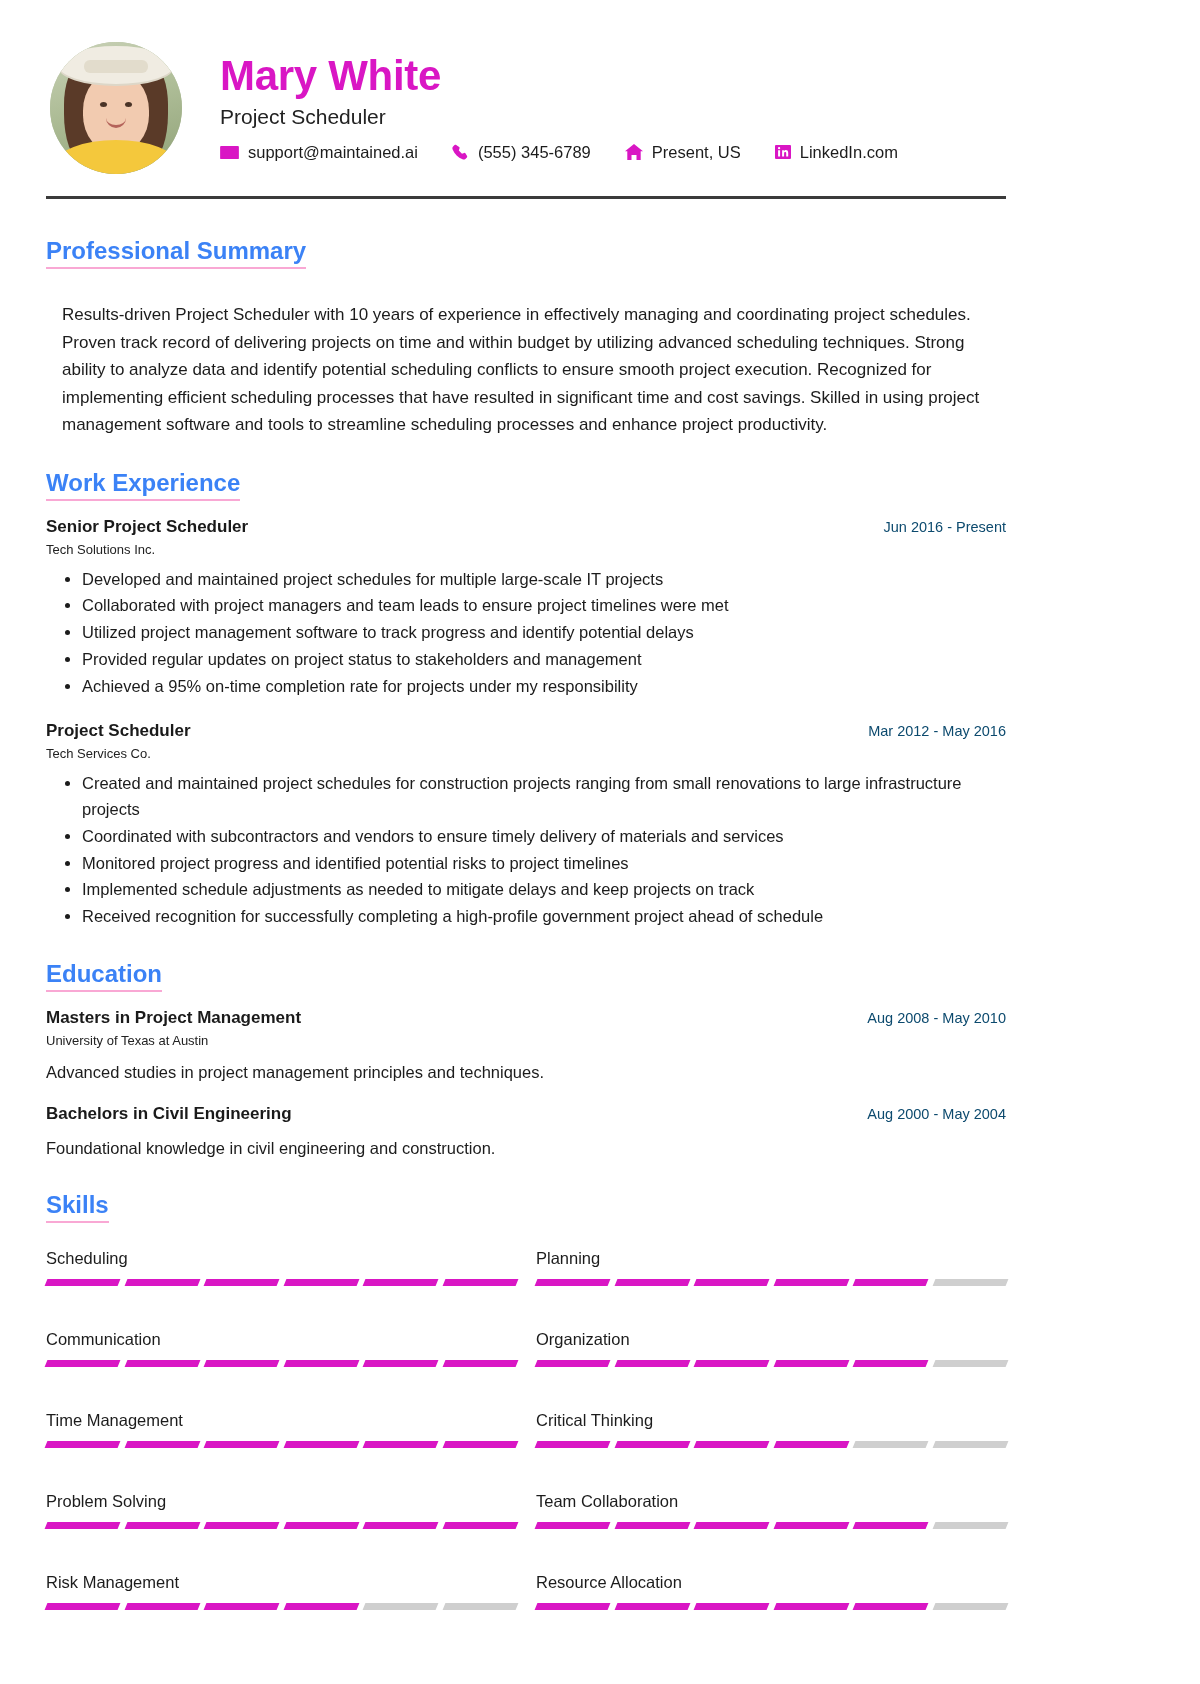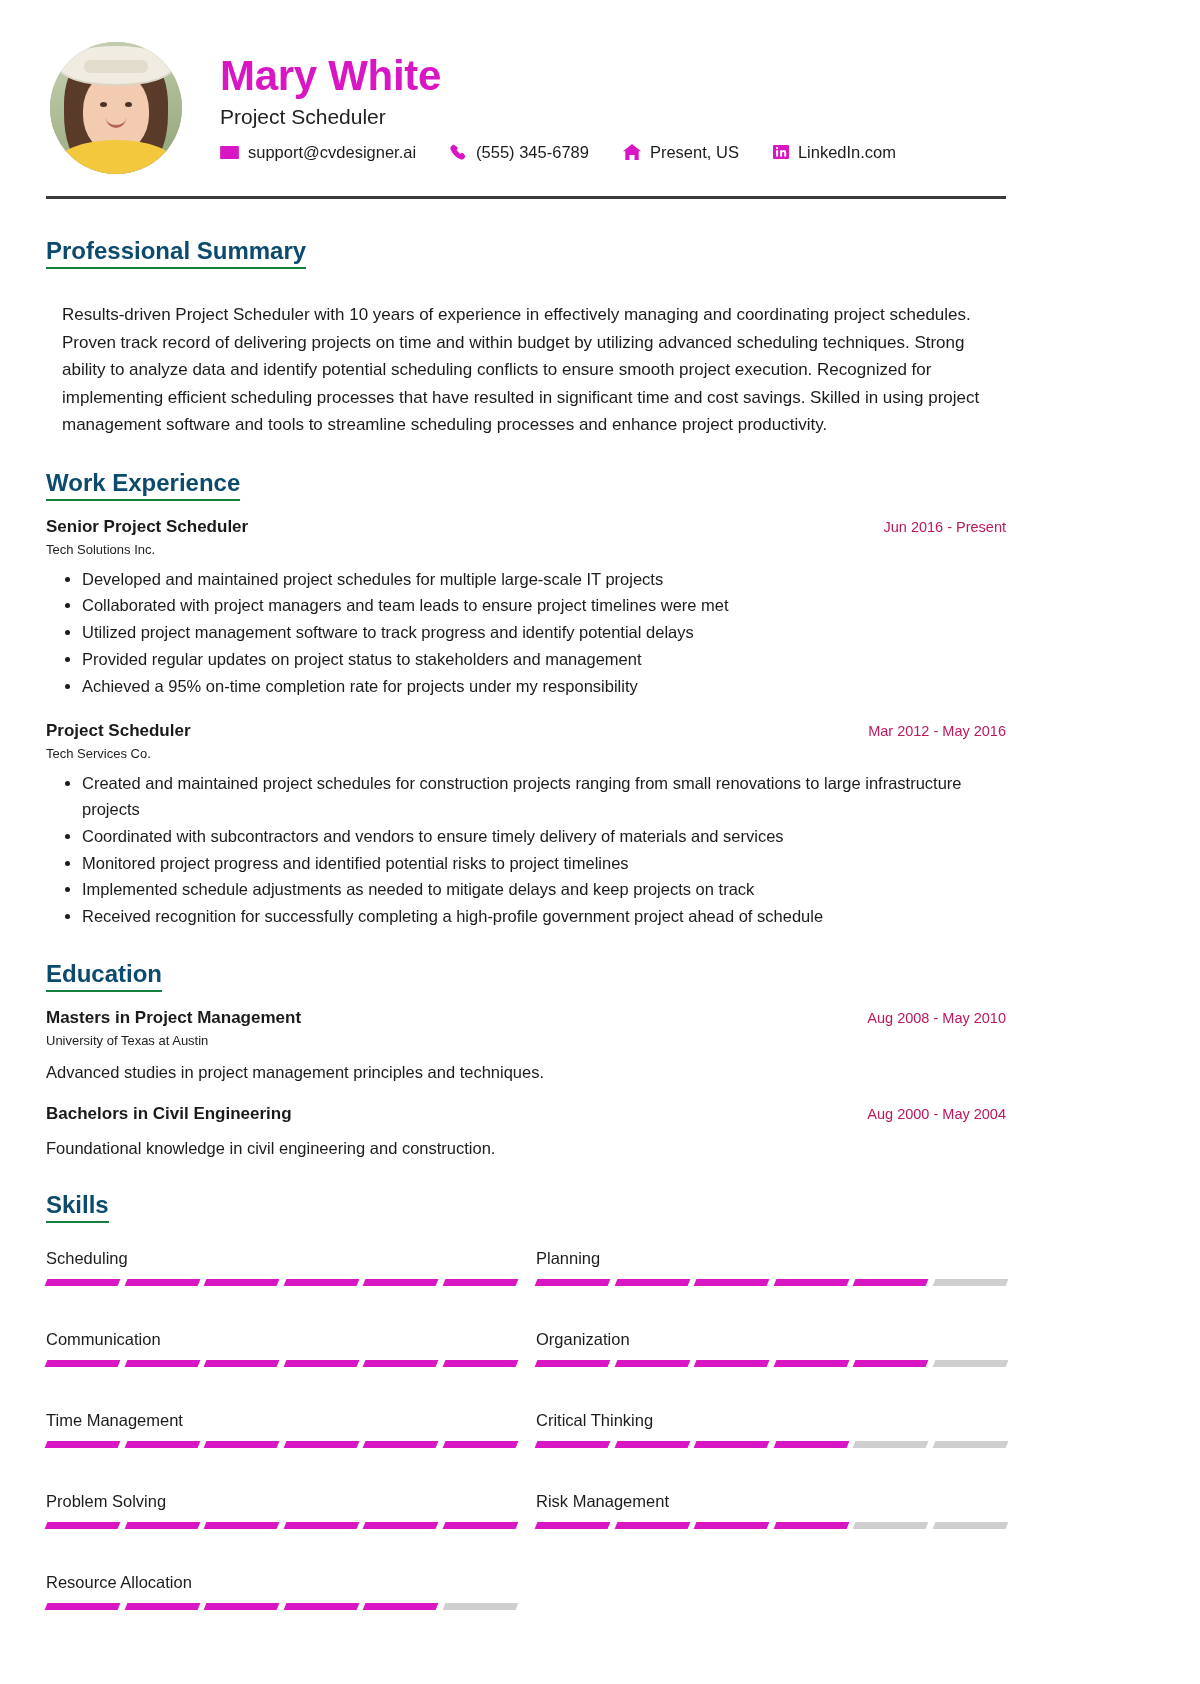--- a/index.html
+++ b/index.html
@@ -145,25 +145,25 @@
   }
   .hr-main {
     border: 0;
     border-top: 3px solid #3b3b3b;
     margin: 0 0 38px 0;
   }
 
   
   .section { margin-bottom: 30px; }
   .section-title {
-    color: #0c4a6e;
+    color: #3b82f6;
     font-size: 24px;
     font-weight: bold;
     display: inline-block;
-    border-bottom: 2px solid #15803d;
+    border-bottom: 2px solid #f9a8d4;
     padding-bottom: 2px;
     margin: 0 0 16px 0;
   }
   .summary-text {
     font-size: 17px;
     line-height: 1.62;
     color: #1c1c1c;
     margin: 16px;
     max-width: 1015px;
   }
@@ -175,21 +175,21 @@
     justify-content: space-between;
     align-items: baseline;
   }
   .entry-title {
     font-size: 17px;
     font-weight: bold;
     color: #1a1a1a;
   }
   .entry-date {
     font-size: 14.5px;
-    color: #be185d;
+    color: #0c4a6e;
     white-space: nowrap;
     padding-left: 18px;
   }
   .entry-sub {
     font-size: 13px;
     color: #222;
     margin-top: 5px;
   }
   .entry-desc {
     font-size: 16.5px;
@@ -267,21 +267,21 @@
       <div class="role">Project Scheduler</div>
 
       <div class="contact-row">
 
         <div class="contact-item">
           <span class="ic">
             <svg width="19" height="15" viewBox="0 0 20 16" fill="currentColor" aria-hidden="true">
               <path d="M1 1h18a1 1 0 0 1 1 1v12a1 1 0 0 1-1 1H1a1 1 0 0 1-1-1V2a1 1 0 0 1 1-1zm9 7.2L1.6 2.4h16.8L10 8.2z"></path>
             </svg>
           </span>
-          <span>support@cvdesigner.ai</span>
+          <span>support@maintained.ai</span>
         </div>
 
         <div class="contact-item">
           <span class="ic">
             <svg width="17" height="17" viewBox="0 0 16 16" fill="currentColor" aria-hidden="true">
               <path d="M3.6.8a1 1 0 0 0-1.2.2L1 2.4C.3 3.1.2 4.2.6 5.1c1.8 4.2 5.1 7.5 9.3 9.3.9.4 2 .3 2.7-.4l1.4-1.4a1 1 0 0 0 .2-1.2l-1.6-2.6a1 1 0 0 0-1.2-.4l-2 .7-3-3 .7-2a1 1 0 0 0-.4-1.2L3.6.8z"></path>
             </svg>
           </span>
           <span>(555) 345-6789</span>
         </div>
@@ -444,20 +444,31 @@
           <div class="skill-bar">
             <div class="seg on"></div>
             <div class="seg on"></div>
             <div class="seg on"></div>
             <div class="seg on"></div>
             <div class="seg on"></div>
             <div class="seg on"></div>
           </div>
         </div>
         <div class="skill">
+          <div class="skill-name">Team Collaboration</div>
+          <div class="skill-bar">
+            <div class="seg on"></div>
+            <div class="seg on"></div>
+            <div class="seg on"></div>
+            <div class="seg on"></div>
+            <div class="seg on"></div>
+            <div class="seg"></div>
+          </div>
+        </div>
+        <div class="skill">
           <div class="skill-name">Risk Management</div>
           <div class="skill-bar">
             <div class="seg on"></div>
             <div class="seg on"></div>
             <div class="seg on"></div>
             <div class="seg on"></div>
             <div class="seg"></div>
             <div class="seg"></div>
           </div>
         </div>

